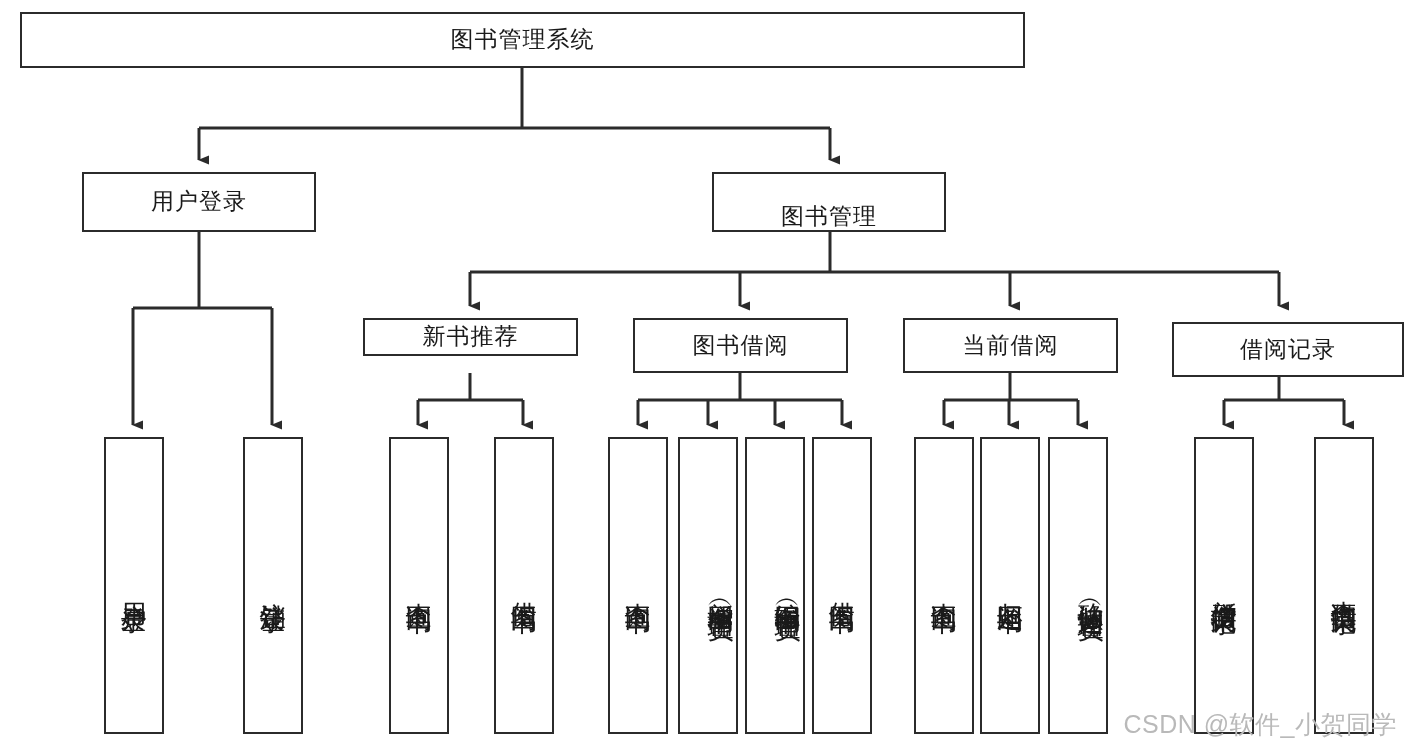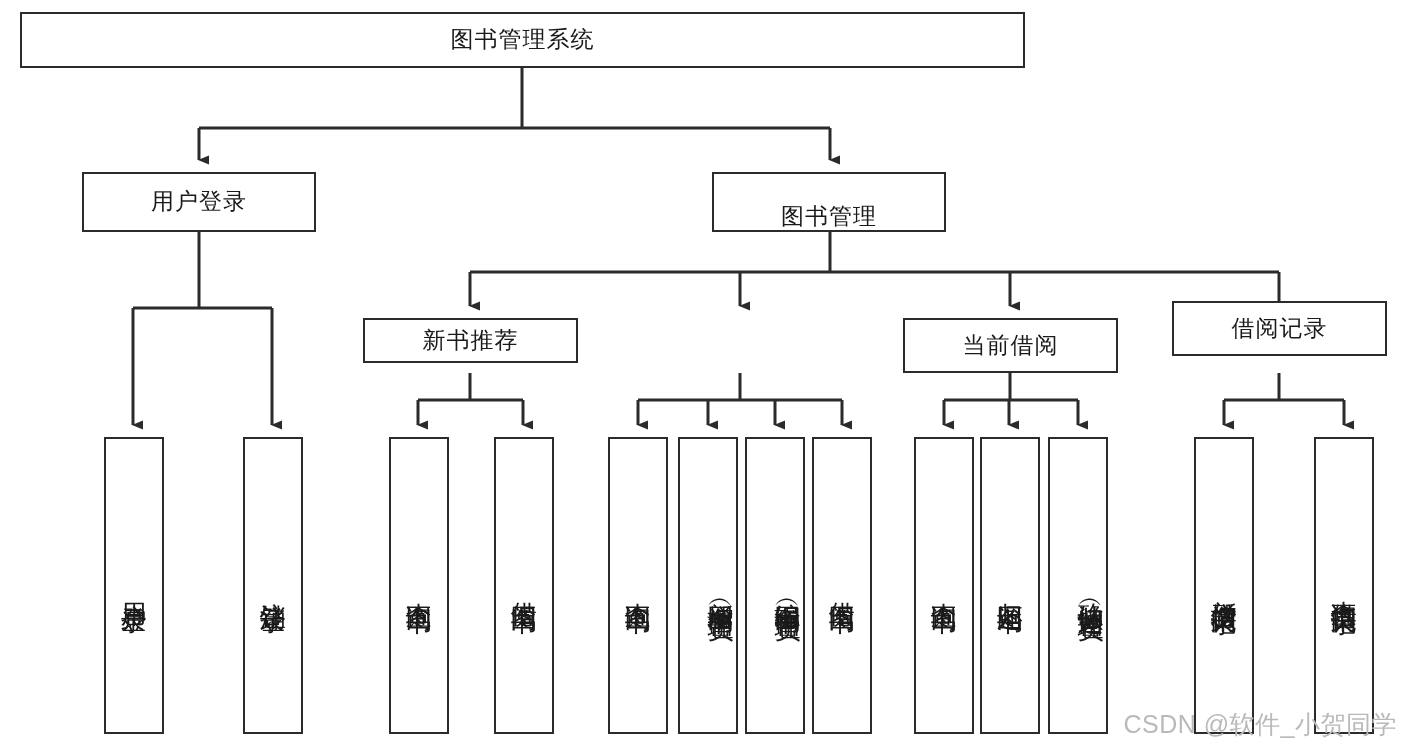--- a/index.html
+++ b/index.html
@@ -122,27 +122,30 @@
     <span>图书管理系统</span>
   </div>
 
   <div class="node h" style="left:82px; top:172px; width:234px; height:60px;">
     <span>用户登录</span>
   </div>
   <div class="node h" style="left:712px; top:172px; width:234px; height:60px;align-items:flex-end;">
     <span>图书管理</span>
   </div>
 
-  <div class="node h" style="left:363px; top:318px; width:215px; height:45px;">
+  <div class="node h" style="left:363px; top:318px; width:215px; height:38px;">
     <span>新书推荐</span>
+  </div>
+  <div class="node h" style="left:633px; top:318px; width:215px; height:55px;">
+    <span>图书借阅</span>
   </div>
   <div class="node h" style="left:903px; top:318px; width:215px; height:55px;">
     <span>当前借阅</span>
   </div>
-  <div class="node h" style="left:1172px; top:301px; width:215px; height:55px;font-family:Liberation Serif, serif;">
+  <div class="node h" style="left:1172px; top:322px; width:232px; height:55px;font-family:Liberation Serif, serif;">
     <span>借阅记录</span>
   </div>
 
   <div class="node v center" style="left:104px; top:437px; width:60px; height:297px;">
     <span>用户登录</span>
   </div>
   <div class="node v center" style="left:243px; top:437px; width:60px; height:297px;">
     <span>注销登录</span>
   </div>
 

